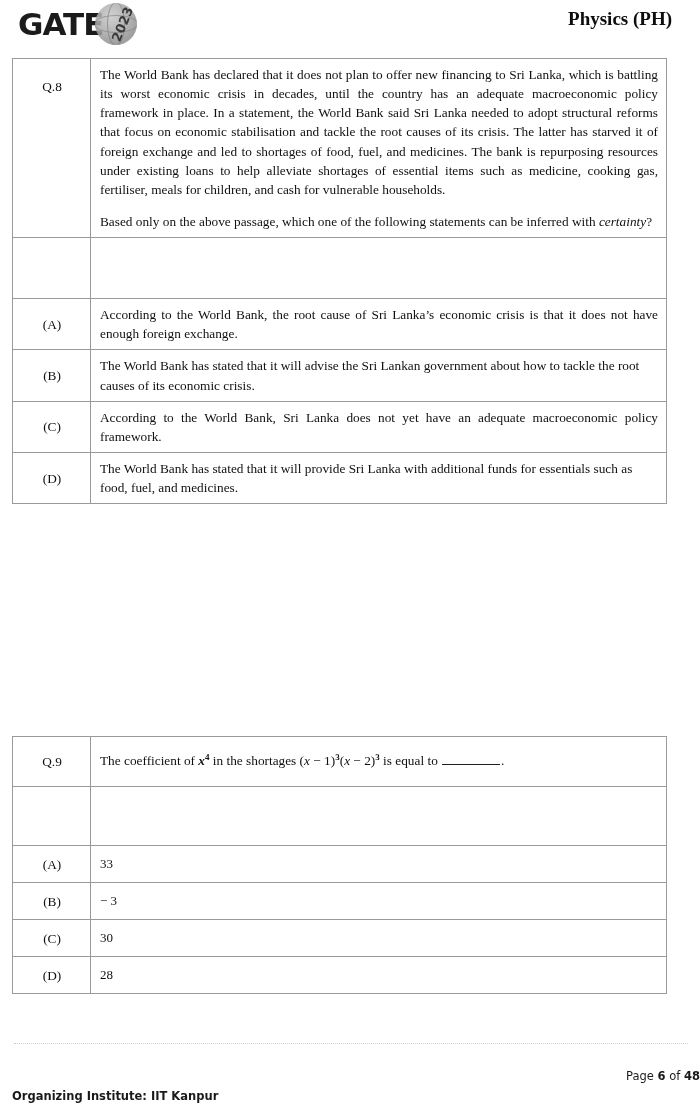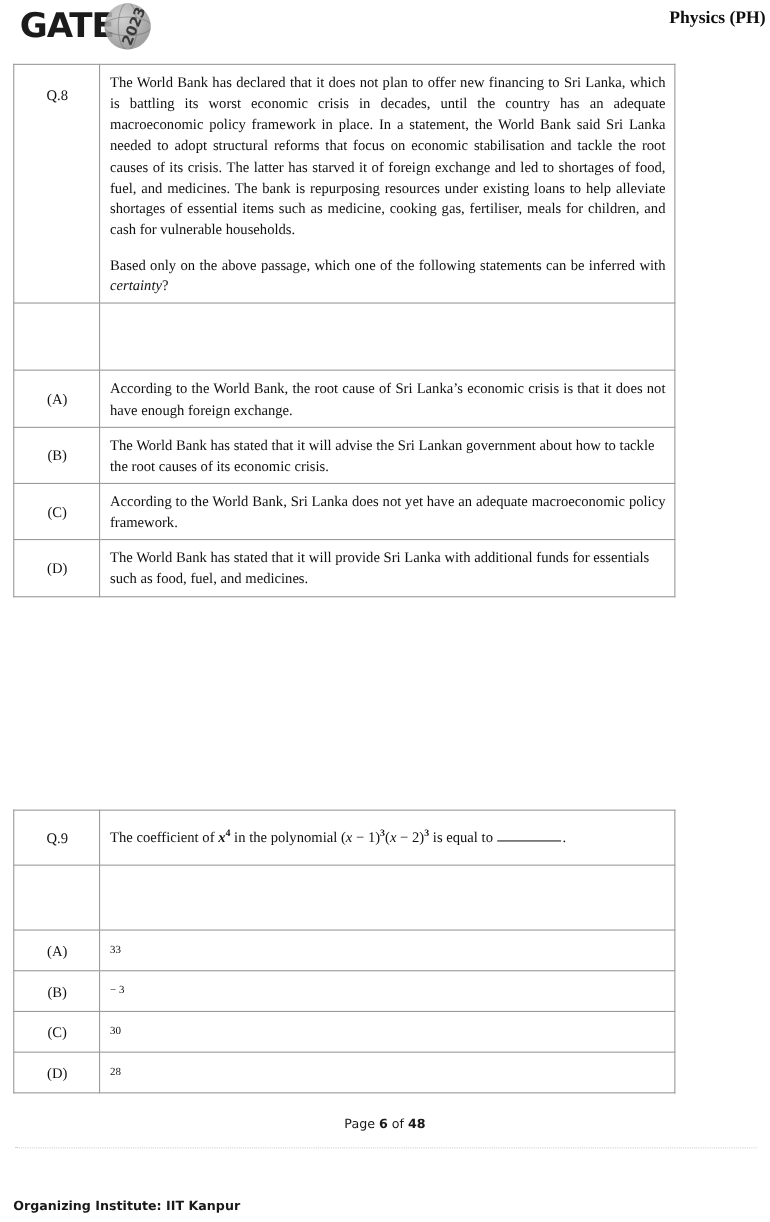--- a/index.html
+++ b/index.html
@@ -74,33 +74,33 @@
     color: #3a3a3a;
     transform: rotate(-68deg);
     transform-origin: 50% 50%;
     display: flex;
     align-items: center;
     justify-content: center;
     letter-spacing: 0px;
   }
   .paper-name {
     position: absolute;
-    right: 4px;
+    right: 28px;
     top: 8px;
     font-family: "Liberation Serif", "DejaVu Serif", serif;
     font-weight: bold;
-    font-size: 16px;
+    font-size: 19px;
     color: #0d0d0d;
   }
 
   
   .qtable {
     position: absolute;
     left: 12px;
-    width: 602px;
+    width: 655px;
     border-collapse: collapse;
     table-layout: fixed;
   }
   .qtable td {
     border: 1px solid #9a9a9a;
     vertical-align: top;
     padding: 6px 8px 6px 9px;
     font-size: 13.3px;
     line-height: 1.44;
   }
@@ -134,21 +134,21 @@
     padding-top: 14px !important;
     padding-bottom: 16px !important;
     font-size: 13.6px;
   }
   .q9-opt td {
     height: 36px;
     vertical-align: middle !important;
     padding-top: 0 !important;
     padding-bottom: 0 !important;
   }
-  .q9-opt .ansval { font-size: 10px; }
+  .q9-opt .ansval { font-size: 13px; }
 
   .ital { font-style: italic; margin-top: 11px; }
   .mathvar {
     font-style: italic;
     font-family: "Liberation Serif", "DejaVu Serif", serif;
   }
   .mathbold {
     font-weight: bold;
   }
   sup {
@@ -171,23 +171,23 @@
   .footer-rule {
     position: absolute;
     left: 14px;
     right: 12px;
     top: 1043px;
     border-top: 1px dotted #cfcfcf;
     height: 0;
   }
   .footer-page {
     position: absolute;
-    top: 1014px;
+    top: 1069px;
     left: 0; right: 0;
-    text-align: center;
+    text-align: right;
     font-family: "DejaVu Sans", "Liberation Sans", sans-serif;
     font-size: 11.5px;
     color: #1a1a1a;
   }
   .footer-page b { font-weight: bold; }
   .footer-org {
     position: absolute;
     top: 1089px;
     left: 12px;
     font-family: "DejaVu Sans", "Liberation Sans", sans-serif;
@@ -238,21 +238,21 @@
       <td class="col-label">(D)</td>
       <td class="body-cell nojust opt-cell">The World Bank has stated that it will provide Sri Lanka with additional funds for essentials such as food, fuel, and medicines.</td>
     </tr>
   </tbody>
 </table>
 
 <table class="qtable" id="q9-table">
   <tbody>
     <tr>
       <td class="col-label">Q.9</td>
-      <td class="body-cell nojust q9-stem"><span>The coefficient of </span><span class="mathvar mathbold">x</span><sup>4</sup><span> in the polynomial </span><span>(<span class="mathvar">x</span><span> − 1</span>)<sup>3</sup>(<span class="mathvar">x</span><span> − 2</span>)<sup>3</sup></span><span> is equal to </span><span class="blankline"></span><span>.</span></td>
+      <td class="body-cell nojust q9-stem"><span>The coefficient of </span><span class="mathvar mathbold">x</span><sup>4</sup><span> in the shortages </span><span>(<span class="mathvar">x</span><span> − 1</span>)<sup>3</sup>(<span class="mathvar">x</span><span> − 2</span>)<sup>3</sup></span><span> is equal to </span><span class="blankline"></span><span>.</span></td>
     </tr>
     <tr class="q9-spacer-row">
       <td></td>
       <td></td>
     </tr>
     <tr class="q9-opt">
       <td class="col-label">(A)</td>
       <td class="ansval">33</td>
     </tr>
     <tr class="q9-opt">

